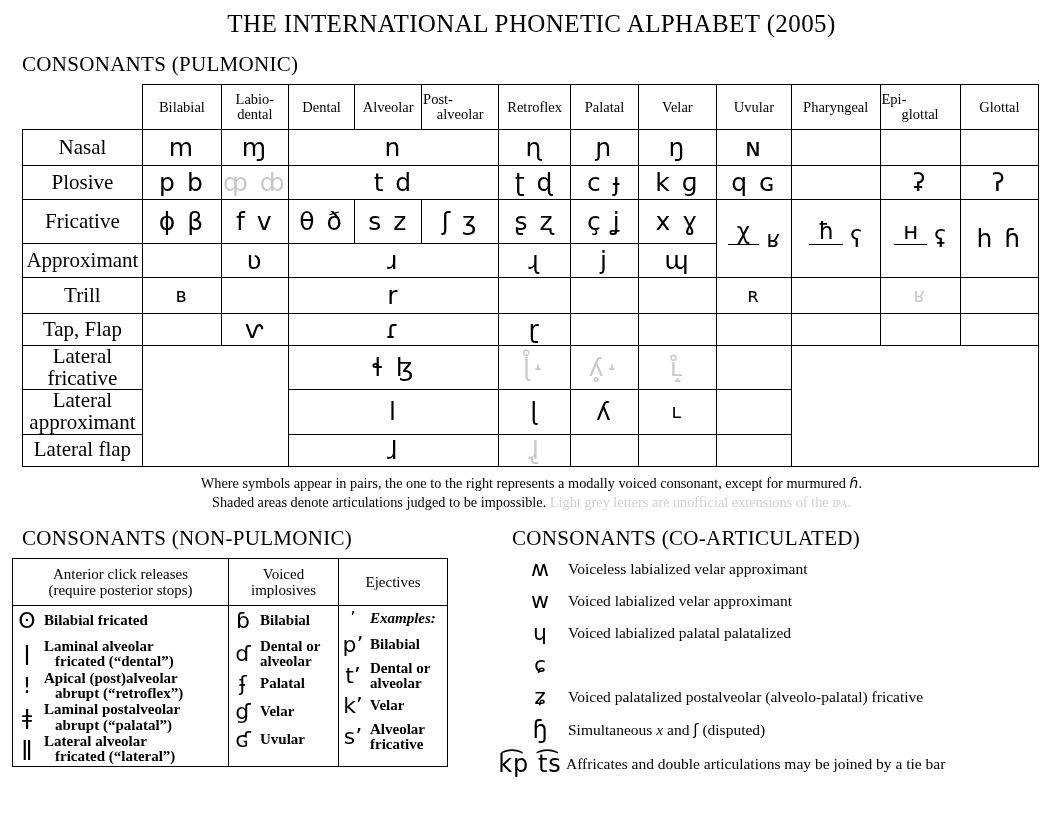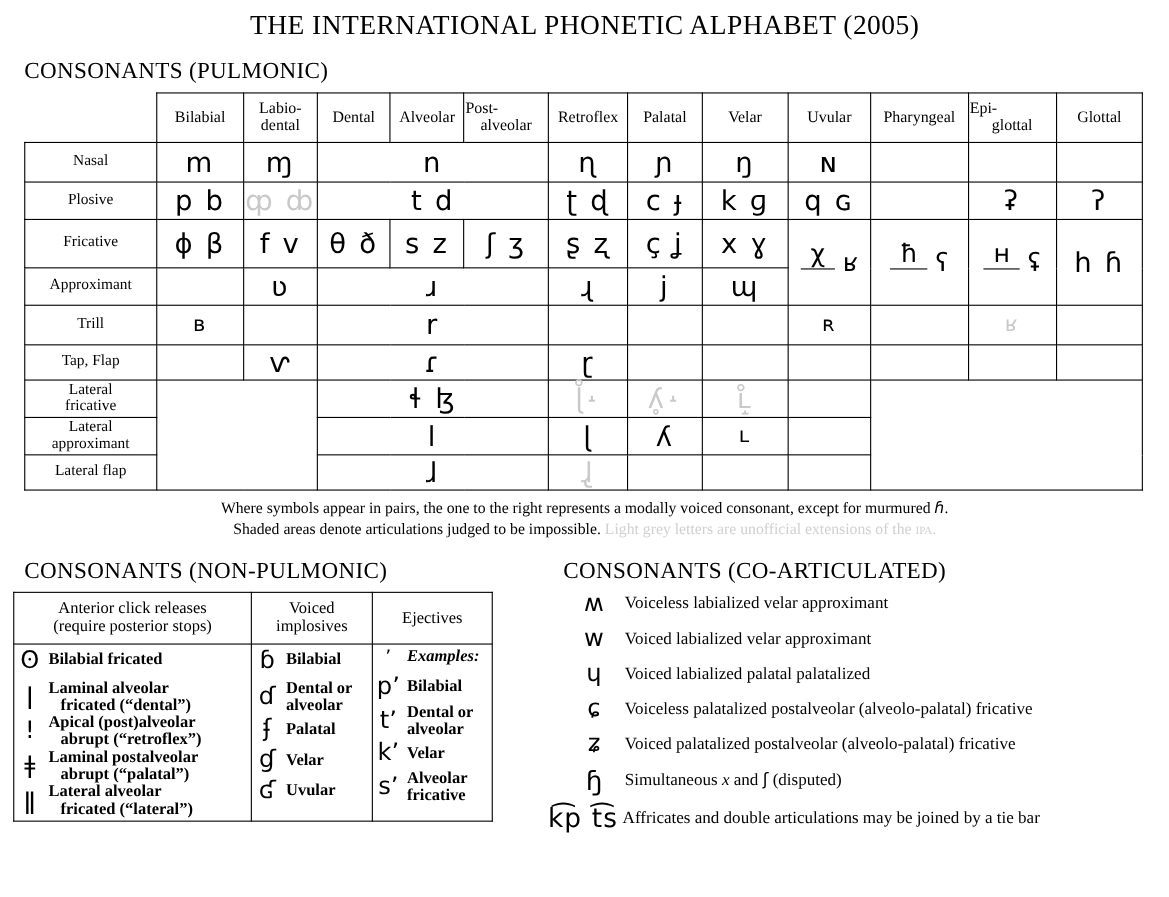--- a/index.html
+++ b/index.html
@@ -49,21 +49,21 @@
   table.pul th.colhead{
     font-size:14.5px;
     height:44px;
     line-height:1.02;
     padding:0 1px;
   }
   table.pul th.corner{border:none;background:transparent;}
   td.rowlab{
     text-align:left;
     padding-left:6px;
-    font-size:14px;
+    font-size:21px;
     line-height:1.03;
     white-space:nowrap;
   }
   td.sym{
     font-size:25px;
     line-height:1;
     letter-spacing:2px;
     font-family:"DejaVu Sans","DejaVu Serif",serif;
   }
   td.shade{background:#b3b3b3;border-color:#000;}
@@ -457,21 +457,20 @@
         <div class="row">
           <span class="gl">w</span>
           <span class="tx">Voiced labialized velar approximant</span>
         </div>
         <div class="row">
           <span class="gl">ɥ</span>
           <span class="tx">Voiced labialized palatal palatalized</span>
         </div>
         <div class="row">
           <span class="gl">ɕ</span>
-          <span class="tx">Voiceless palatalized postalveolar (alveolo-palatal) fricative</span>
         </div>
         <div class="row">
           <span class="gl">ʑ</span>
           <span class="tx">Voiced palatalized postalveolar (alveolo-palatal) fricative</span>
         </div>
         <div class="row">
           <span class="gl big">ɧ</span>
           <span class="tx"><span>Simultaneous </span><span class="ital">x</span><span> and </span><span style="font-family:'DejaVu Sans',sans-serif">ʃ</span><span>   (disputed)</span></span>
         </div>
         <div class="row" style="margin-bottom:0">

